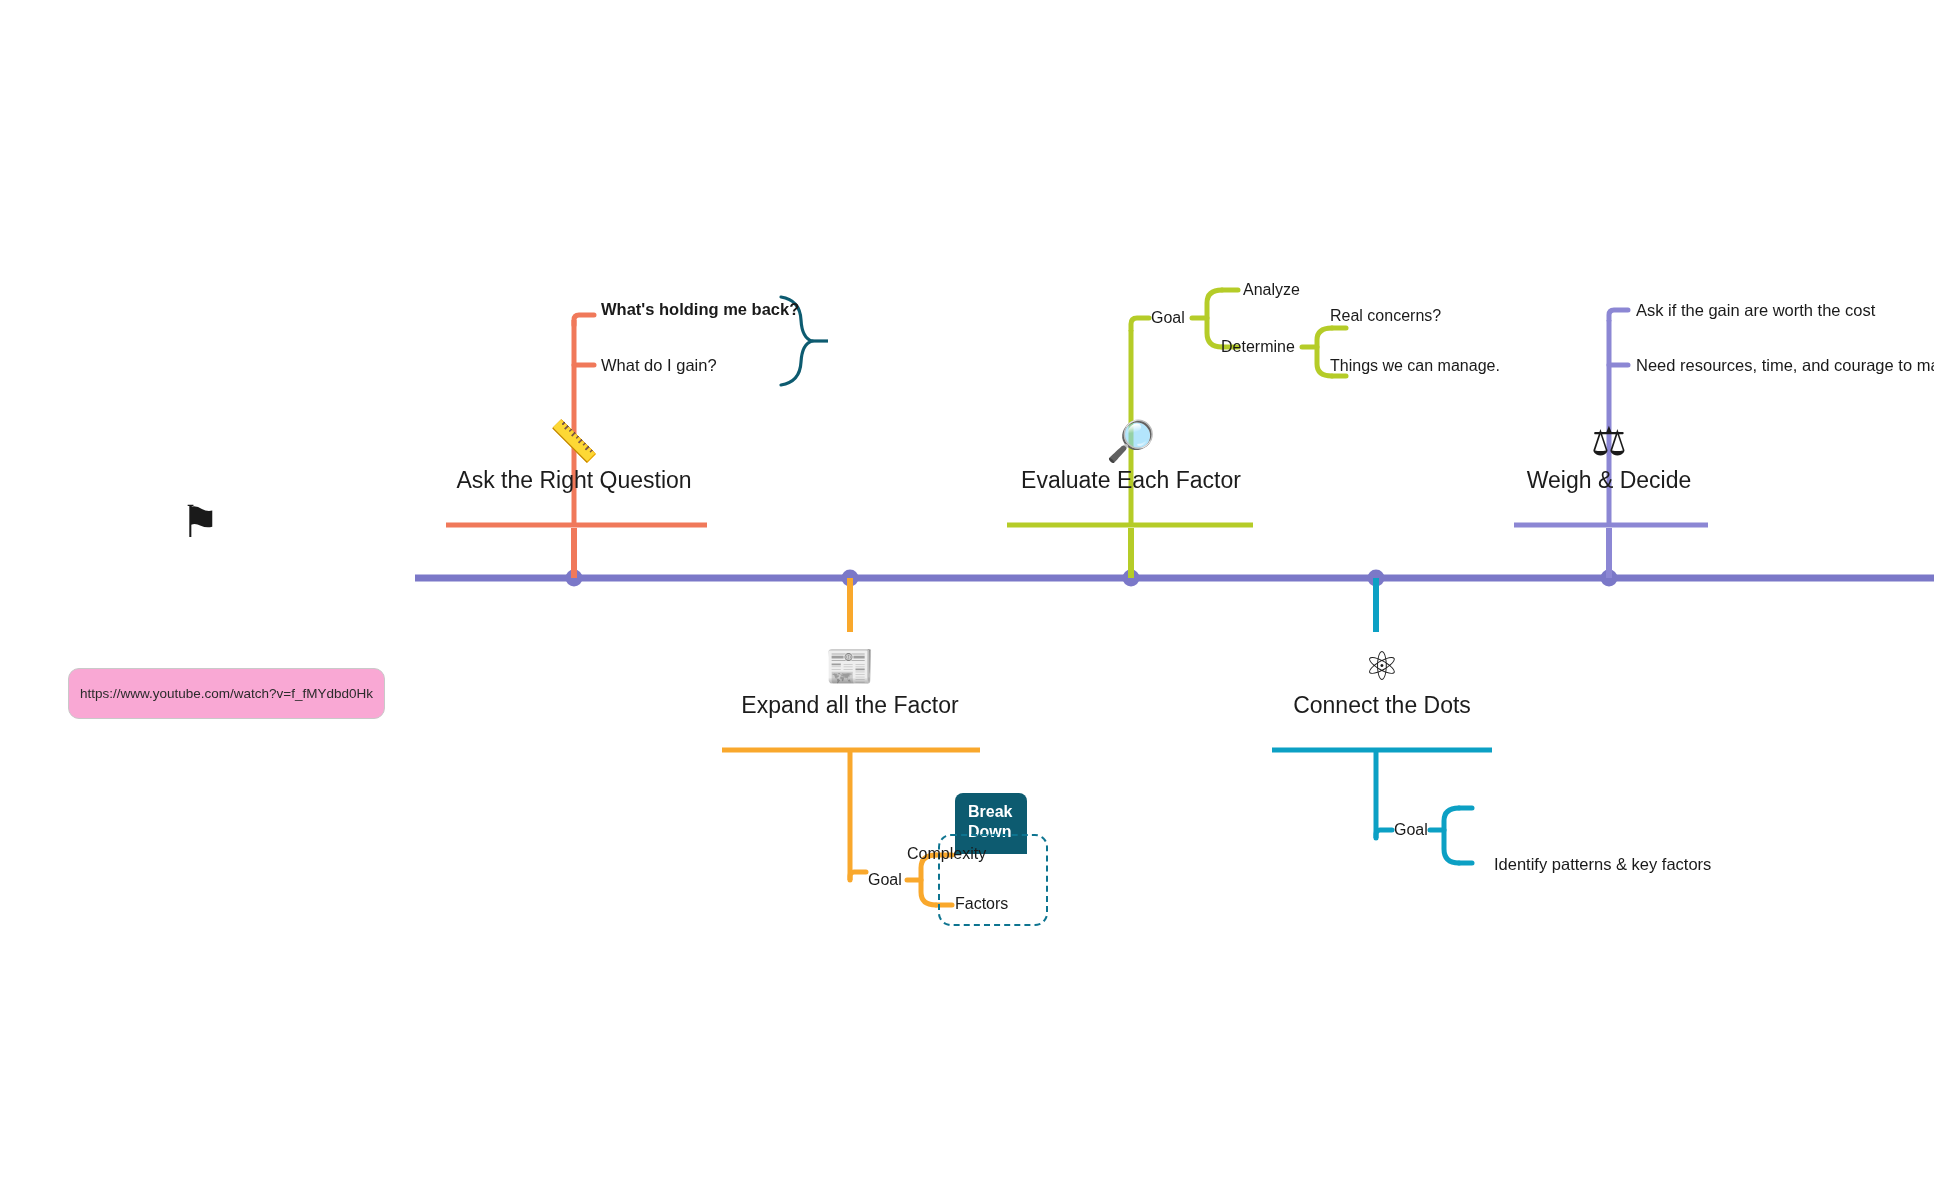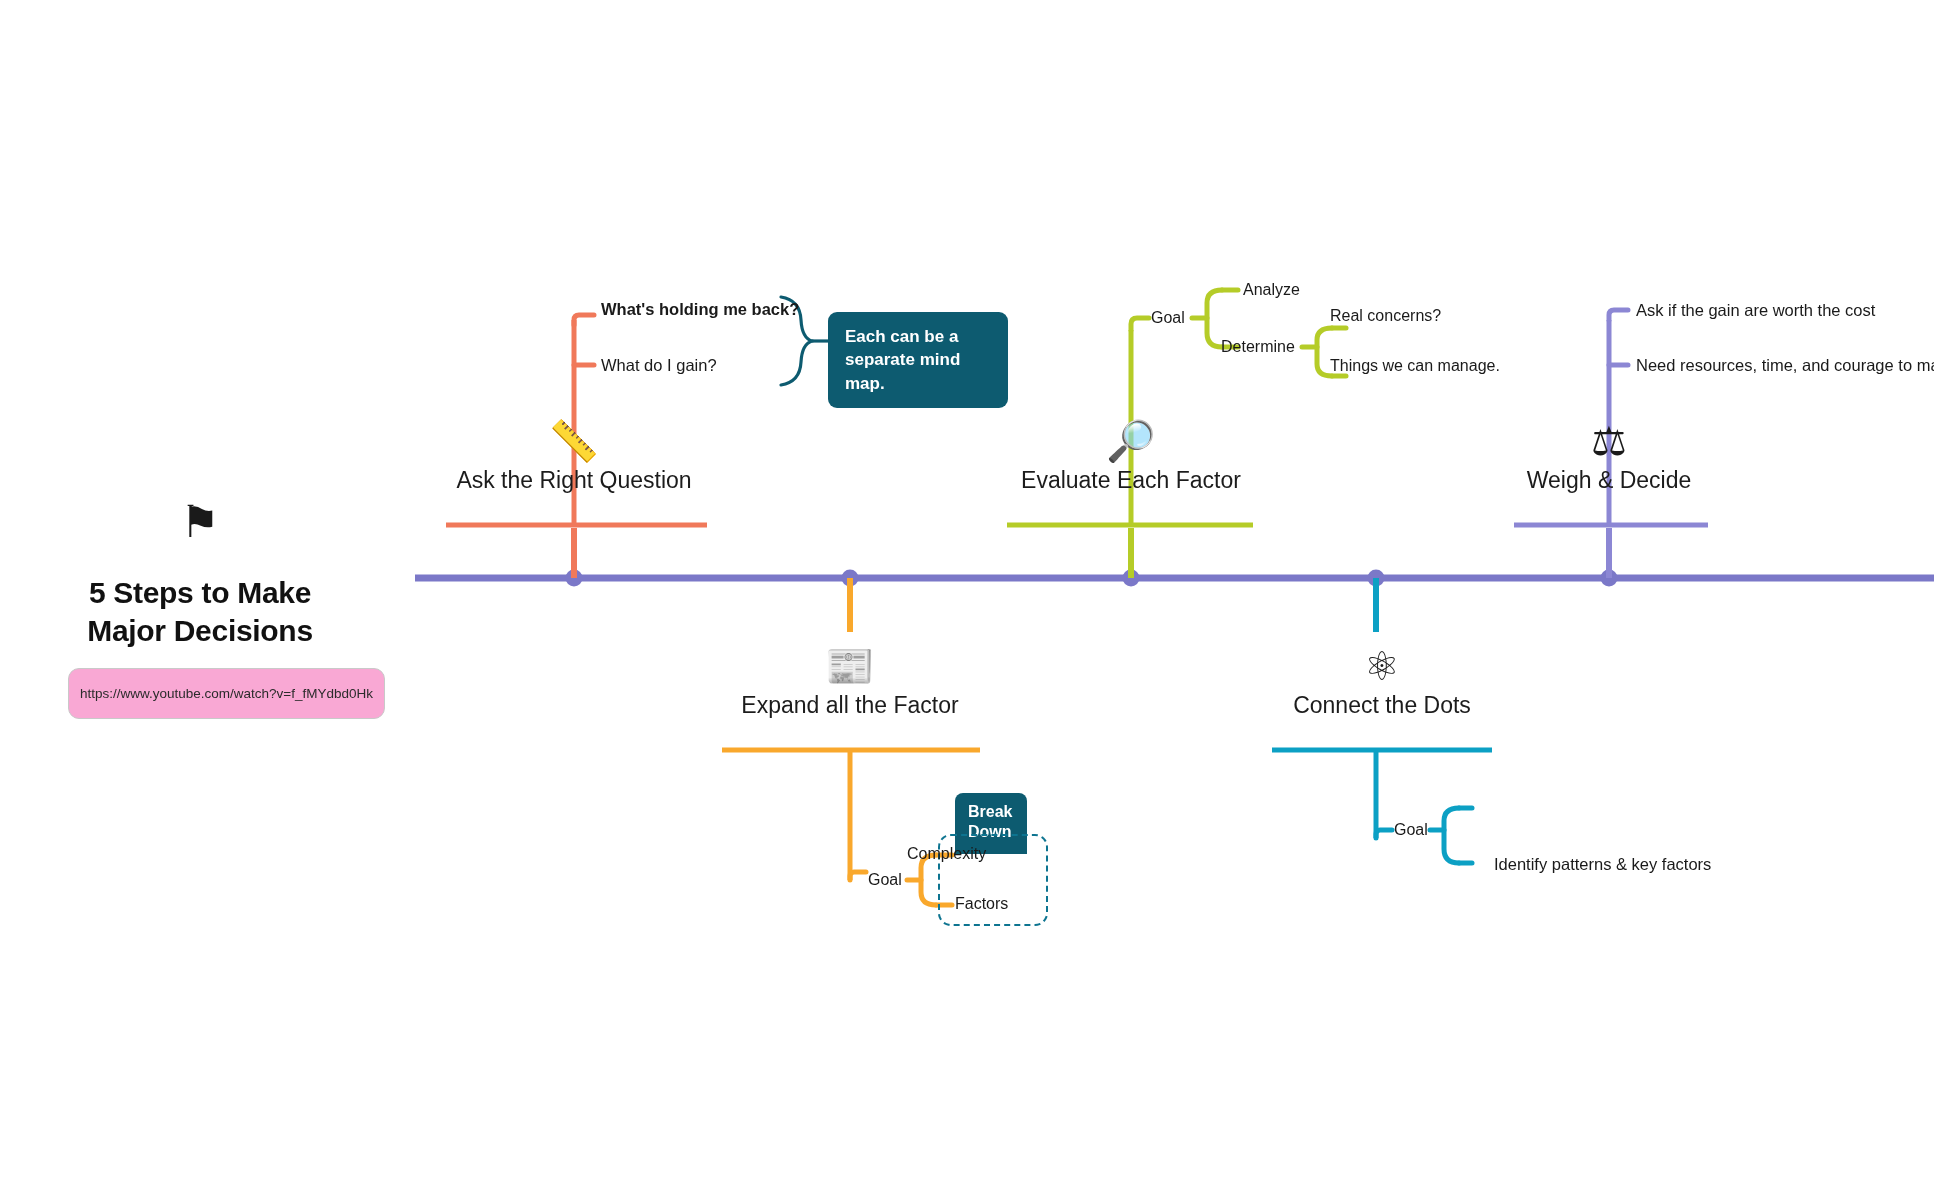--- a/index.html
+++ b/index.html
@@ -201,37 +201,29 @@
     <line x1="1514" y1="525" x2="1708" y2="525" stroke="#8c87d4" stroke-width="5"></line>
     <path d="M1609 525 L1609 320" stroke="#8c87d4" stroke-width="5" fill="none"></path>
     <path d="M1609 320 L1609 315 Q1609 310 1614 310 L1628 310" stroke="#8c87d4" stroke-width="5" fill="none" stroke-linecap="round"></path>
     <line x1="1609" y1="365" x2="1628" y2="365" stroke="#8c87d4" stroke-width="5" stroke-linecap="round"></line>
   </svg>
 
   <div class="layer">
 
     <div class="root-block">
       <div class="root-icon">⚑</div>
-      <div class="root-title">
-        <span>5 Steps to Make</span><br>
-        <span>Major Decisions</span>
-      </div>
       <div class="root-url">https://www.youtube.com/watch?v=f_fMYdbd0Hk</div>
     </div>
 
     <div class="step" style="left:424px; top:415px; width:300px;">
       <div class="step-icon">📏</div>
       <div class="step-label">Ask the Right Question</div>
     </div>
     <div class="leaf" style="left:601px; top:299px;font-weight:bold;">What's holding me back?</div>
     <div class="leaf" style="left:601px; top:355px;">What do I gain?</div>
-    <div class="callout" style="left:828px; top:312px; width:180px;">
-      <span>Each can be a</span><br>
-      <span>separate mind map.</span>
-    </div>
 
     <div class="step" style="left:700px; top:640px; width:300px;">
       <div class="step-icon">📰</div>
       <div class="step-label">Expand all the Factor</div>
     </div>
     <div class="leaf-sm" style="left:868px; top:871px;">Goal</div>
     <div class="tab-label" style="left:955px; top:793px; width:72px;">
       <span>Break</span><br>
       <span>Down</span>
     </div>

